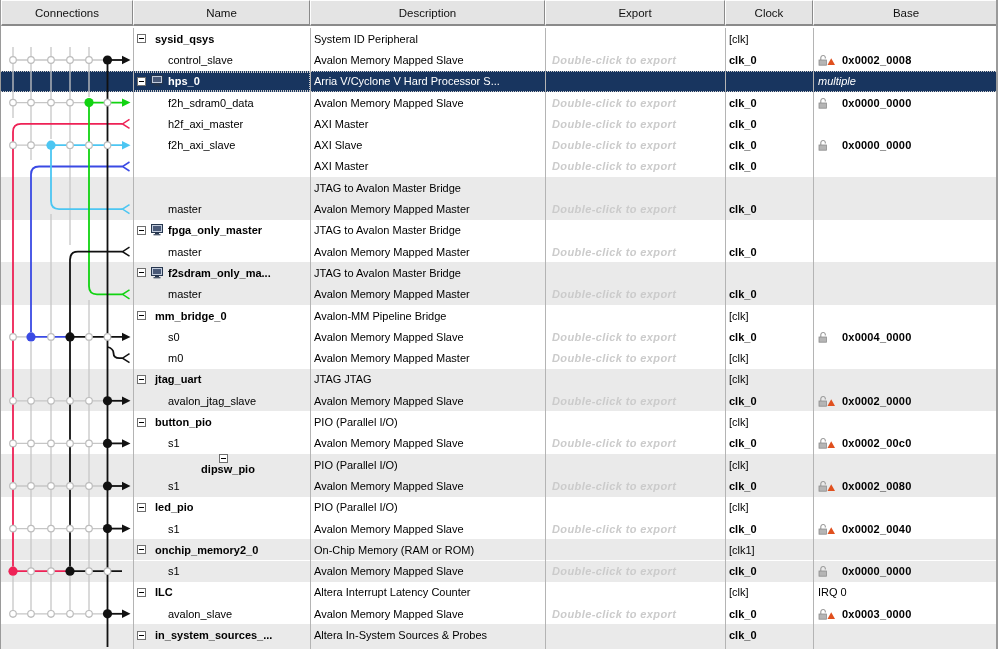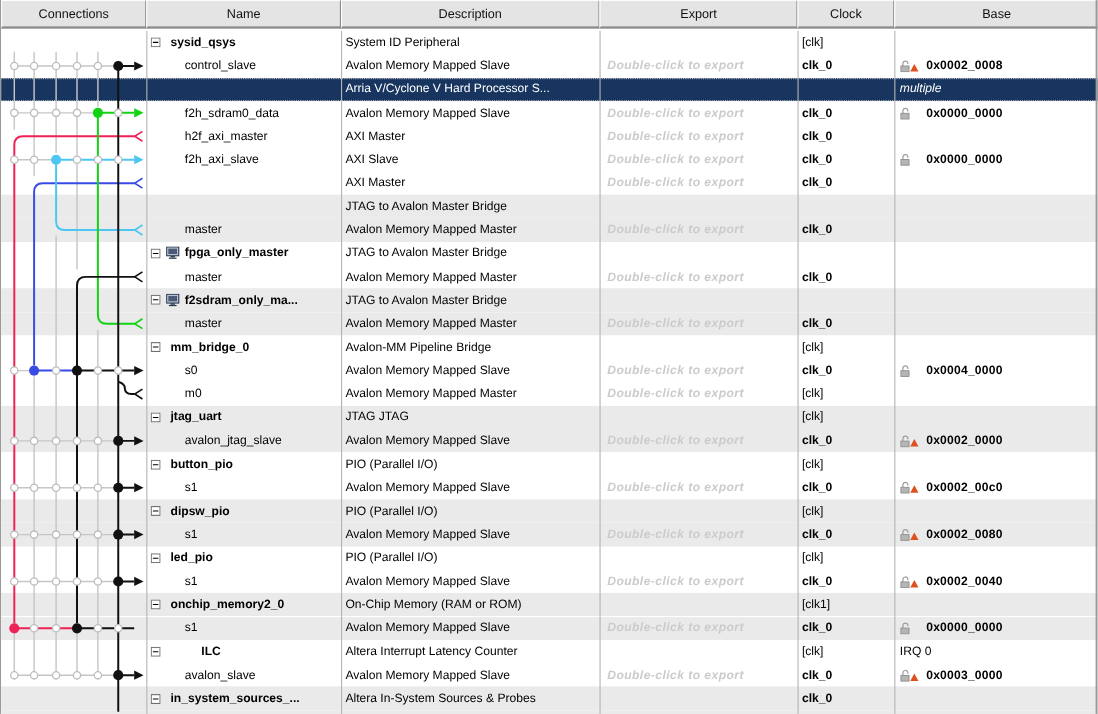--- a/index.html
+++ b/index.html
@@ -77,172 +77,185 @@
         <div class="cell base-cell" style="left: 812px; width: 186px;">
           <svg width="18" height="12" viewBox="0 0 18 12">
             <path d="M2.8,6 V3.6 A2.3,2.3 0 0 1 7.3,3.2 L7.3,4.4" fill="none" stroke="#9a9a9a" stroke-width="1.1"></path>
             <rect x="1" y="6" width="7.4" height="5.2" fill="#b5b5b5" stroke="#8d8d8d" stroke-width="0.8"></rect>
             <path d="M9.5,11 L17,11 L13.2,4.2 Z" fill="#e0501e"></path>
           </svg>
           <span class="addr">0x0002_0008</span>
         </div>
       </div>
       <div class="row selected" style="top: 70.6px; height: 21.3px;">
-        <div class="cell desc-cell" style="left: 309px; width: 235px;">
-          <span>Arria V/Cyclone V Hard Processor S...</span>
-        </div>
-        <div class="cell export-cell" style="left: 544px; width: 180px;"></div>
-        <div class="cell clock-cell" style="left: 724px; width: 88px;"></div>
-        <div class="cell base-cell" style="left: 812px; width: 186px;">
-          <span class="multiple">multiple</span>
-        </div>
-      </div>
-      <div class="row white" style="top: 91.9px; height: 21.3px;">
-        <div class="cell name-cell port" style="left: 132px; width: 177px;">
-          <span>f2h_sdram0_data</span>
-        </div>
-        <div class="cell desc-cell" style="left: 309px; width: 235px;">
-          <span>Avalon Memory Mapped Slave</span>
-        </div>
-        <div class="cell export-cell" style="left: 544px; width: 180px;">
-          <span>Double-click to export</span>
-        </div>
-        <div class="cell clock-cell" style="left: 724px; width: 88px;">
-          <span class="clock-bold">clk_0</span>
-        </div>
-        <div class="cell base-cell" style="left: 812px; width: 186px;">
-          <svg width="18" height="12" viewBox="0 0 18 12">
-            <path d="M2.8,6 V3.6 A2.3,2.3 0 0 1 7.3,3.2 L7.3,4.4" fill="none" stroke="#9a9a9a" stroke-width="1.1"></path>
-            <rect x="1" y="6" width="7.4" height="5.2" fill="#b5b5b5" stroke="#8d8d8d" stroke-width="0.8"></rect>
-          </svg>
-          <span class="addr">0x0000_0000</span>
-        </div>
-      </div>
-      <div class="row white" style="top: 113.2px; height: 21.3px;">
-        <div class="cell name-cell port" style="left: 132px; width: 177px;">
-          <span>h2f_axi_master</span>
-        </div>
-        <div class="cell desc-cell" style="left: 309px; width: 235px;">
-          <span>AXI Master</span>
-        </div>
-        <div class="cell export-cell" style="left: 544px; width: 180px;">
-          <span>Double-click to export</span>
-        </div>
-        <div class="cell clock-cell" style="left: 724px; width: 88px;">
-          <span class="clock-bold">clk_0</span>
-        </div>
-        <div class="cell base-cell" style="left: 812px; width: 186px;"></div>
-      </div>
-      <div class="row white" style="top: 134.5px; height: 21.3px;">
-        <div class="cell name-cell port" style="left: 132px; width: 177px;">
-          <span>f2h_axi_slave</span>
-        </div>
-        <div class="cell desc-cell" style="left: 309px; width: 235px;">
-          <span>AXI Slave</span>
-        </div>
-        <div class="cell export-cell" style="left: 544px; width: 180px;">
-          <span>Double-click to export</span>
-        </div>
-        <div class="cell clock-cell" style="left: 724px; width: 88px;">
-          <span class="clock-bold">clk_0</span>
-        </div>
-        <div class="cell base-cell" style="left: 812px; width: 186px;">
-          <svg width="18" height="12" viewBox="0 0 18 12">
-            <path d="M2.8,6 V3.6 A2.3,2.3 0 0 1 7.3,3.2 L7.3,4.4" fill="none" stroke="#9a9a9a" stroke-width="1.1"></path>
-            <rect x="1" y="6" width="7.4" height="5.2" fill="#b5b5b5" stroke="#8d8d8d" stroke-width="0.8"></rect>
-          </svg>
-          <span class="addr">0x0000_0000</span>
-        </div>
-      </div>
-      <div class="row white" style="top: 155.8px; height: 21.3px;">
-        <div class="cell name-cell port" style="left: 132px; width: 177px; margin-top: 24px;">
-          <span>h2f_lw_axi_master</span>
-        </div>
-        <div class="cell desc-cell" style="left: 309px; width: 235px;">
-          <span>AXI Master</span>
-        </div>
-        <div class="cell export-cell" style="left: 544px; width: 180px;">
-          <span>Double-click to export</span>
-        </div>
-        <div class="cell clock-cell" style="left: 724px; width: 88px;">
-          <span class="clock-bold">clk_0</span>
-        </div>
-        <div class="cell base-cell" style="left: 812px; width: 186px;"></div>
-      </div>
-      <div class="row grey" style="top: 177.1px; height: 21.3px;">
-        <div class="cell desc-cell" style="left: 309px; width: 235px;">
-          <span>JTAG to Avalon Master Bridge</span>
-        </div>
-        <div class="cell export-cell" style="left: 544px; width: 180px;"></div>
-        <div class="cell clock-cell" style="left: 724px; width: 88px;"></div>
-        <div class="cell base-cell" style="left: 812px; width: 186px;"></div>
-      </div>
-      <div class="row grey" style="top: 198.4px; height: 21.3px;">
-        <div class="cell name-cell port" style="left: 132px; width: 177px;">
-          <span>master</span>
-        </div>
-        <div class="cell desc-cell" style="left: 309px; width: 235px;">
-          <span>Avalon Memory Mapped Master</span>
-        </div>
-        <div class="cell export-cell" style="left: 544px; width: 180px;">
-          <span>Double-click to export</span>
-        </div>
-        <div class="cell clock-cell" style="left: 724px; width: 88px;">
-          <span class="clock-bold">clk_0</span>
-        </div>
-        <div class="cell base-cell" style="left: 812px; width: 186px;"></div>
-      </div>
-      <div class="row white" style="top: 219.7px; height: 21.3px;">
         <div class="cell name-cell" style="left: 132px; width: 177px;">
           <svg width="9" height="9" viewBox="0 0 9 9" class="expander">
             <rect x="0.5" y="0.5" width="8" height="8" fill="#ffffff" stroke="#6e6e6e" stroke-width="1"></rect>
             <line x1="2" y1="4.5" x2="7" y2="4.5" stroke="#000" stroke-width="1"></line>
           </svg>
           <svg width="13" height="12" viewBox="0 0 13 12" class="comp-icon">
             <rect x="0.5" y="0.5" width="11" height="8" fill="#c2ccdc" stroke="#26364e" stroke-width="1"></rect>
             <rect x="2" y="2" width="8" height="5" fill="#4a5a78"></rect>
             <rect x="4" y="8.8" width="4" height="1.2" fill="#26364e"></rect>
             <rect x="2.5" y="10.2" width="7" height="1.1" fill="#26364e"></rect>
           </svg>
-          <span class="mod-name withicon">fpga_only_master</span>
-        </div>
+          <span class="mod-name withicon">hps_0</span>
+        </div>
+        <div class="cell desc-cell" style="left: 309px; width: 235px;">
+          <span>Arria V/Cyclone V Hard Processor S...</span>
+        </div>
+        <div class="cell export-cell" style="left: 544px; width: 180px;"></div>
+        <div class="cell clock-cell" style="left: 724px; width: 88px;"></div>
+        <div class="cell base-cell" style="left: 812px; width: 186px;">
+          <span class="multiple">multiple</span>
+        </div>
+      </div>
+      <div class="row white" style="top: 91.9px; height: 21.3px;">
+        <div class="cell name-cell port" style="left: 132px; width: 177px;">
+          <span>f2h_sdram0_data</span>
+        </div>
+        <div class="cell desc-cell" style="left: 309px; width: 235px;">
+          <span>Avalon Memory Mapped Slave</span>
+        </div>
+        <div class="cell export-cell" style="left: 544px; width: 180px;">
+          <span>Double-click to export</span>
+        </div>
+        <div class="cell clock-cell" style="left: 724px; width: 88px;">
+          <span class="clock-bold">clk_0</span>
+        </div>
+        <div class="cell base-cell" style="left: 812px; width: 186px;">
+          <svg width="18" height="12" viewBox="0 0 18 12">
+            <path d="M2.8,6 V3.6 A2.3,2.3 0 0 1 7.3,3.2 L7.3,4.4" fill="none" stroke="#9a9a9a" stroke-width="1.1"></path>
+            <rect x="1" y="6" width="7.4" height="5.2" fill="#b5b5b5" stroke="#8d8d8d" stroke-width="0.8"></rect>
+          </svg>
+          <span class="addr">0x0000_0000</span>
+        </div>
+      </div>
+      <div class="row white" style="top: 113.2px; height: 21.3px;">
+        <div class="cell name-cell port" style="left: 132px; width: 177px;">
+          <span>h2f_axi_master</span>
+        </div>
+        <div class="cell desc-cell" style="left: 309px; width: 235px;">
+          <span>AXI Master</span>
+        </div>
+        <div class="cell export-cell" style="left: 544px; width: 180px;">
+          <span>Double-click to export</span>
+        </div>
+        <div class="cell clock-cell" style="left: 724px; width: 88px;">
+          <span class="clock-bold">clk_0</span>
+        </div>
+        <div class="cell base-cell" style="left: 812px; width: 186px;"></div>
+      </div>
+      <div class="row white" style="top: 134.5px; height: 21.3px;">
+        <div class="cell name-cell port" style="left: 132px; width: 177px;">
+          <span>f2h_axi_slave</span>
+        </div>
+        <div class="cell desc-cell" style="left: 309px; width: 235px;">
+          <span>AXI Slave</span>
+        </div>
+        <div class="cell export-cell" style="left: 544px; width: 180px;">
+          <span>Double-click to export</span>
+        </div>
+        <div class="cell clock-cell" style="left: 724px; width: 88px;">
+          <span class="clock-bold">clk_0</span>
+        </div>
+        <div class="cell base-cell" style="left: 812px; width: 186px;">
+          <svg width="18" height="12" viewBox="0 0 18 12">
+            <path d="M2.8,6 V3.6 A2.3,2.3 0 0 1 7.3,3.2 L7.3,4.4" fill="none" stroke="#9a9a9a" stroke-width="1.1"></path>
+            <rect x="1" y="6" width="7.4" height="5.2" fill="#b5b5b5" stroke="#8d8d8d" stroke-width="0.8"></rect>
+          </svg>
+          <span class="addr">0x0000_0000</span>
+        </div>
+      </div>
+      <div class="row white" style="top: 155.8px; height: 21.3px;">
+        <div class="cell name-cell port" style="left: 132px; width: 177px; margin-top: 24px;">
+          <span>h2f_lw_axi_master</span>
+        </div>
+        <div class="cell desc-cell" style="left: 309px; width: 235px;">
+          <span>AXI Master</span>
+        </div>
+        <div class="cell export-cell" style="left: 544px; width: 180px;">
+          <span>Double-click to export</span>
+        </div>
+        <div class="cell clock-cell" style="left: 724px; width: 88px;">
+          <span class="clock-bold">clk_0</span>
+        </div>
+        <div class="cell base-cell" style="left: 812px; width: 186px;"></div>
+      </div>
+      <div class="row grey" style="top: 177.1px; height: 21.3px;">
         <div class="cell desc-cell" style="left: 309px; width: 235px;">
           <span>JTAG to Avalon Master Bridge</span>
         </div>
         <div class="cell export-cell" style="left: 544px; width: 180px;"></div>
         <div class="cell clock-cell" style="left: 724px; width: 88px;"></div>
         <div class="cell base-cell" style="left: 812px; width: 186px;"></div>
       </div>
-      <div class="row white" style="top: 241px; height: 21.3px;">
+      <div class="row grey" style="top: 198.4px; height: 21.3px;">
         <div class="cell name-cell port" style="left: 132px; width: 177px;">
           <span>master</span>
         </div>
         <div class="cell desc-cell" style="left: 309px; width: 235px;">
           <span>Avalon Memory Mapped Master</span>
         </div>
         <div class="cell export-cell" style="left: 544px; width: 180px;">
           <span>Double-click to export</span>
         </div>
         <div class="cell clock-cell" style="left: 724px; width: 88px;">
           <span class="clock-bold">clk_0</span>
         </div>
         <div class="cell base-cell" style="left: 812px; width: 186px;"></div>
       </div>
-      <div class="row grey" style="top: 262.3px; height: 21.3px;">
+      <div class="row white" style="top: 219.7px; height: 21.3px;">
         <div class="cell name-cell" style="left: 132px; width: 177px;">
           <svg width="9" height="9" viewBox="0 0 9 9" class="expander">
             <rect x="0.5" y="0.5" width="8" height="8" fill="#ffffff" stroke="#6e6e6e" stroke-width="1"></rect>
             <line x1="2" y1="4.5" x2="7" y2="4.5" stroke="#000" stroke-width="1"></line>
           </svg>
           <svg width="13" height="12" viewBox="0 0 13 12" class="comp-icon">
             <rect x="0.5" y="0.5" width="11" height="8" fill="#c2ccdc" stroke="#26364e" stroke-width="1"></rect>
             <rect x="2" y="2" width="8" height="5" fill="#4a5a78"></rect>
             <rect x="4" y="8.8" width="4" height="1.2" fill="#26364e"></rect>
             <rect x="2.5" y="10.2" width="7" height="1.1" fill="#26364e"></rect>
           </svg>
+          <span class="mod-name withicon">fpga_only_master</span>
+        </div>
+        <div class="cell desc-cell" style="left: 309px; width: 235px;">
+          <span>JTAG to Avalon Master Bridge</span>
+        </div>
+        <div class="cell export-cell" style="left: 544px; width: 180px;"></div>
+        <div class="cell clock-cell" style="left: 724px; width: 88px;"></div>
+        <div class="cell base-cell" style="left: 812px; width: 186px;"></div>
+      </div>
+      <div class="row white" style="top: 241px; height: 21.3px;">
+        <div class="cell name-cell port" style="left: 132px; width: 177px;">
+          <span>master</span>
+        </div>
+        <div class="cell desc-cell" style="left: 309px; width: 235px;">
+          <span>Avalon Memory Mapped Master</span>
+        </div>
+        <div class="cell export-cell" style="left: 544px; width: 180px;">
+          <span>Double-click to export</span>
+        </div>
+        <div class="cell clock-cell" style="left: 724px; width: 88px;">
+          <span class="clock-bold">clk_0</span>
+        </div>
+        <div class="cell base-cell" style="left: 812px; width: 186px;"></div>
+      </div>
+      <div class="row grey" style="top: 262.3px; height: 21.3px;">
+        <div class="cell name-cell" style="left: 132px; width: 177px;">
+          <svg width="9" height="9" viewBox="0 0 9 9" class="expander">
+            <rect x="0.5" y="0.5" width="8" height="8" fill="#ffffff" stroke="#6e6e6e" stroke-width="1"></rect>
+            <line x1="2" y1="4.5" x2="7" y2="4.5" stroke="#000" stroke-width="1"></line>
+          </svg>
+          <svg width="13" height="12" viewBox="0 0 13 12" class="comp-icon">
+            <rect x="0.5" y="0.5" width="11" height="8" fill="#c2ccdc" stroke="#26364e" stroke-width="1"></rect>
+            <rect x="2" y="2" width="8" height="5" fill="#4a5a78"></rect>
+            <rect x="4" y="8.8" width="4" height="1.2" fill="#26364e"></rect>
+            <rect x="2.5" y="10.2" width="7" height="1.1" fill="#26364e"></rect>
+          </svg>
           <span class="mod-name withicon">f2sdram_only_ma...</span>
         </div>
         <div class="cell desc-cell" style="left: 309px; width: 235px;">
           <span>JTAG to Avalon Master Bridge</span>
         </div>
         <div class="cell export-cell" style="left: 544px; width: 180px;"></div>
         <div class="cell clock-cell" style="left: 724px; width: 88px;"></div>
         <div class="cell base-cell" style="left: 812px; width: 186px;"></div>
       </div>
       <div class="row grey" style="top: 283.6px; height: 21.3px;">
@@ -385,21 +398,21 @@
         <div class="cell base-cell" style="left: 812px; width: 186px;">
           <svg width="18" height="12" viewBox="0 0 18 12">
             <path d="M2.8,6 V3.6 A2.3,2.3 0 0 1 7.3,3.2 L7.3,4.4" fill="none" stroke="#9a9a9a" stroke-width="1.1"></path>
             <rect x="1" y="6" width="7.4" height="5.2" fill="#b5b5b5" stroke="#8d8d8d" stroke-width="0.8"></rect>
             <path d="M9.5,11 L17,11 L13.2,4.2 Z" fill="#e0501e"></path>
           </svg>
           <span class="addr">0x0002_00c0</span>
         </div>
       </div>
       <div class="row grey" style="top: 454px; height: 21.3px;">
-        <div class="cell name-cell" style="left: 132px; width: 177px;">
+        <div class="cell name-cell" style="left: 132px; width: 177px; flex-direction: column;">
           <svg width="9" height="9" viewBox="0 0 9 9" class="expander">
             <rect x="0.5" y="0.5" width="8" height="8" fill="#ffffff" stroke="#6e6e6e" stroke-width="1"></rect>
             <line x1="2" y1="4.5" x2="7" y2="4.5" stroke="#000" stroke-width="1"></line>
           </svg>
           <span class="mod-name">dipsw_pio</span>
         </div>
         <div class="cell desc-cell" style="left: 309px; width: 235px;">
           <span>PIO (Parallel I/O)</span>
         </div>
         <div class="cell export-cell" style="left: 544px; width: 180px;"></div>
@@ -501,21 +514,21 @@
         </div>
         <div class="cell base-cell" style="left: 812px; width: 186px;">
           <svg width="18" height="12" viewBox="0 0 18 12">
             <path d="M2.8,6 V3.6 A2.3,2.3 0 0 1 7.3,3.2 L7.3,4.4" fill="none" stroke="#9a9a9a" stroke-width="1.1"></path>
             <rect x="1" y="6" width="7.4" height="5.2" fill="#b5b5b5" stroke="#8d8d8d" stroke-width="0.8"></rect>
           </svg>
           <span class="addr">0x0000_0000</span>
         </div>
       </div>
       <div class="row white" style="top: 581.8px; height: 21.3px;">
-        <div class="cell name-cell" style="left: 132px; width: 177px; gap: 28px;">
+        <div class="cell name-cell" style="left: 132px; width: 177px;">
           <svg width="9" height="9" viewBox="0 0 9 9" class="expander">
             <rect x="0.5" y="0.5" width="8" height="8" fill="#ffffff" stroke="#6e6e6e" stroke-width="1"></rect>
             <line x1="2" y1="4.5" x2="7" y2="4.5" stroke="#000" stroke-width="1"></line>
           </svg>
           <span class="mod-name">ILC</span>
         </div>
         <div class="cell desc-cell" style="left: 309px; width: 235px;">
           <span>Altera Interrupt Latency Counter</span>
         </div>
         <div class="cell export-cell" style="left: 544px; width: 180px;"></div>

